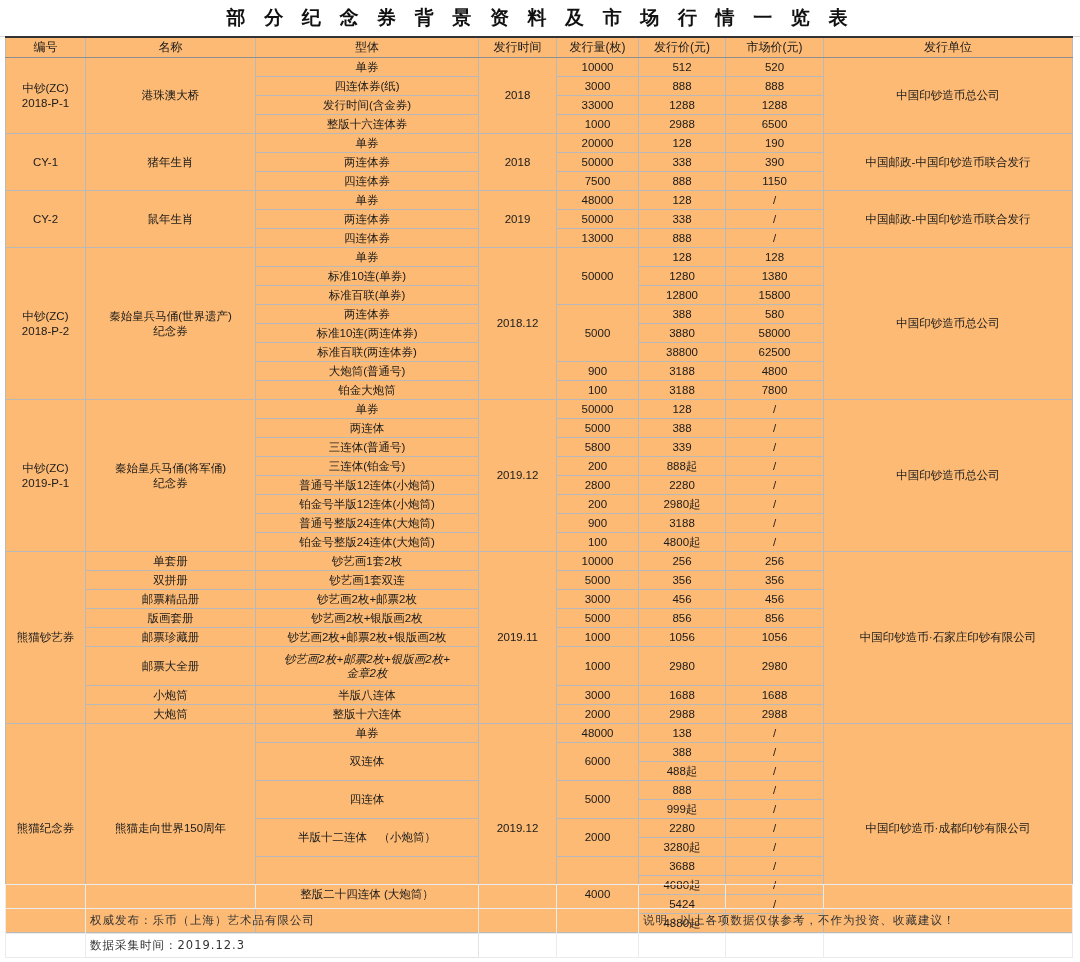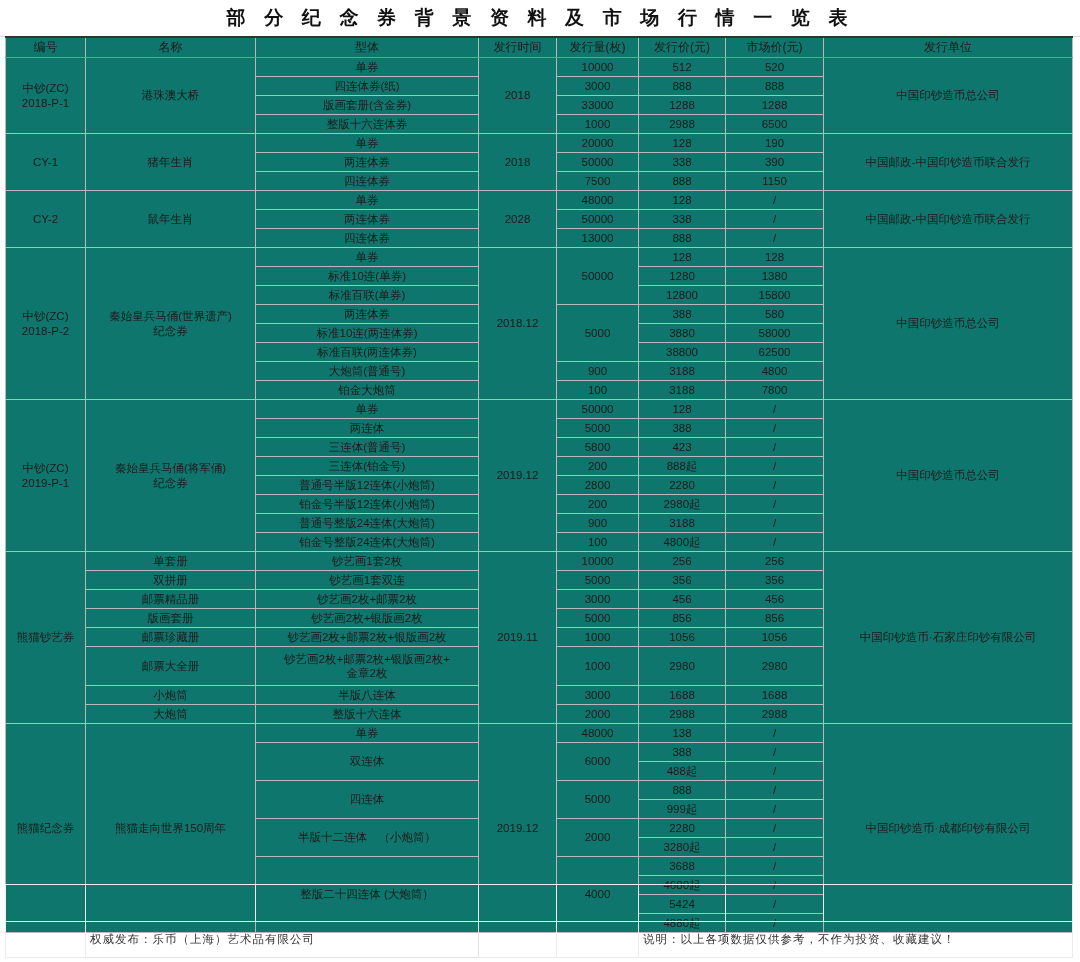--- a/index.html
+++ b/index.html
@@ -21,21 +21,21 @@
   .title-text{
     font-size:19px;font-weight:700;letter-spacing:6px;
     color:#111;white-space:nowrap;
     font-family:"DejaVu Sans","Liberation Sans",sans-serif;
   }
 
   
   table.grid{
     position:absolute;left:5px;top:36px;width:1067px;
     border-collapse:collapse;table-layout:fixed;
-    background:#0f766e;
+    background:#fdba74;
   }
   table.grid td,table.grid th{
     border:1px solid #b9b9b9;
     font-size:11.5px;
     text-align:center;vertical-align:middle;
     padding:0 2px;
     line-height:1.25;
     font-weight:400;
     color:#1a1a1a;
     white-space:nowrap;
@@ -122,21 +122,21 @@
           <td>520</td>
           <td rowspan="4" class="wrapcell">中国印钞造币总公司</td>
         </tr>
         <tr class="datarow">
           <td>四连体券(纸)</td>
           <td>3000</td>
           <td>888</td>
           <td>888</td>
         </tr>
         <tr class="datarow">
-          <td>版画套册(含金券)</td>
+          <td>发行时间(含金券)</td>
           <td>33000</td>
           <td>1288</td>
           <td>1288</td>
         </tr>
         <tr class="datarow blk-end">
           <td>整版十六连体券</td>
           <td>1000</td>
           <td>2988</td>
           <td>6500</td>
         </tr>
@@ -159,21 +159,21 @@
         <tr class="datarow blk-end">
           <td class="c-green">四连体券</td>
           <td class="c-green">7500</td>
           <td class="c-green">888</td>
           <td class="c-green">1150</td>
         </tr>
         <tr class="datarow grp-top">
           <td rowspan="3" class="c-green nm wrapcell">CY-2</td>
           <td rowspan="3" class="c-green nm wrapcell">鼠年生肖</td>
           <td class="c-green">单券</td>
-          <td rowspan="3" class="c-green">2028</td>
+          <td rowspan="3" class="c-green">2019</td>
           <td class="c-green">48000</td>
           <td class="c-green">128</td>
           <td class="c-green">/</td>
           <td rowspan="3" class="c-green wrapcell">中国邮政-中国印钞造币联合发行</td>
         </tr>
         <tr class="datarow">
           <td class="c-green">两连体券</td>
           <td class="c-green">50000</td>
           <td class="c-green">338</td>
           <td class="c-green">/</td>
@@ -244,21 +244,21 @@
         </tr>
         <tr class="datarow">
           <td>两连体</td>
           <td>5000</td>
           <td>388</td>
           <td>/</td>
         </tr>
         <tr class="datarow">
           <td>三连体(普通号)</td>
           <td>5800</td>
-          <td>423</td>
+          <td>339</td>
           <td>/</td>
         </tr>
         <tr class="datarow">
           <td>三连体(铂金号)</td>
           <td>200</td>
           <td>888起</td>
           <td>/</td>
         </tr>
         <tr class="datarow">
           <td>普通号半版12连体(小炮筒)</td>
@@ -317,21 +317,21 @@
         </tr>
         <tr class="datarow">
           <td class="c-blue">邮票珍藏册</td>
           <td class="c-blue">钞艺画2枚+邮票2枚+银版画2枚</td>
           <td class="c-blue">1000</td>
           <td class="c-blue">1056</td>
           <td class="c-blue">1056</td>
         </tr>
         <tr class="datarow">
           <td class="c-blue" style="height: 38px;">邮票大全册</td>
-          <td class="c-blue small wrapcell" style="height: 38px;">钞艺画2枚+邮票2枚+银版画2枚+<br>金章2枚</td>
+          <td class="c-blue small wrapcell" style="height: 38px; font-style: italic;">钞艺画2枚+邮票2枚+银版画2枚+<br>金章2枚</td>
           <td class="c-blue" style="height: 38px;">1000</td>
           <td class="c-blue" style="height: 38px;">2980</td>
           <td class="c-blue" style="height: 38px;">2980</td>
         </tr>
         <tr class="datarow">
           <td class="c-blue">小炮筒</td>
           <td class="c-blue">半版八连体</td>
           <td class="c-blue">3000</td>
           <td class="c-blue">1688</td>
           <td class="c-blue">1688</td>
@@ -429,18 +429,27 @@
         </tr>
         <tr>
           <td class="blank"></td>
           <td class="foot-note" colspan="2">权威发布：乐币（上海）艺术品有限公司</td>
           <td class="blank"></td>
           <td class="blank"></td>
           <td class="blank" colspan="3">
             <span class="foot-note">说明：以上各项数据仅供参考，不作为投资、收藏建议！</span>
           </td>
         </tr>
+        <tr>
+          <td class="blank"></td>
+          <td class="foot-note" colspan="2">数据采集时间：2019.12.3</td>
+          <td class="blank"></td>
+          <td class="blank"></td>
+          <td class="blank"></td>
+          <td class="blank"></td>
+          <td class="blank"></td>
+        </tr>
       </tbody>
     </table>
 
   </div>
 
 </div>
 
 </body></html>

